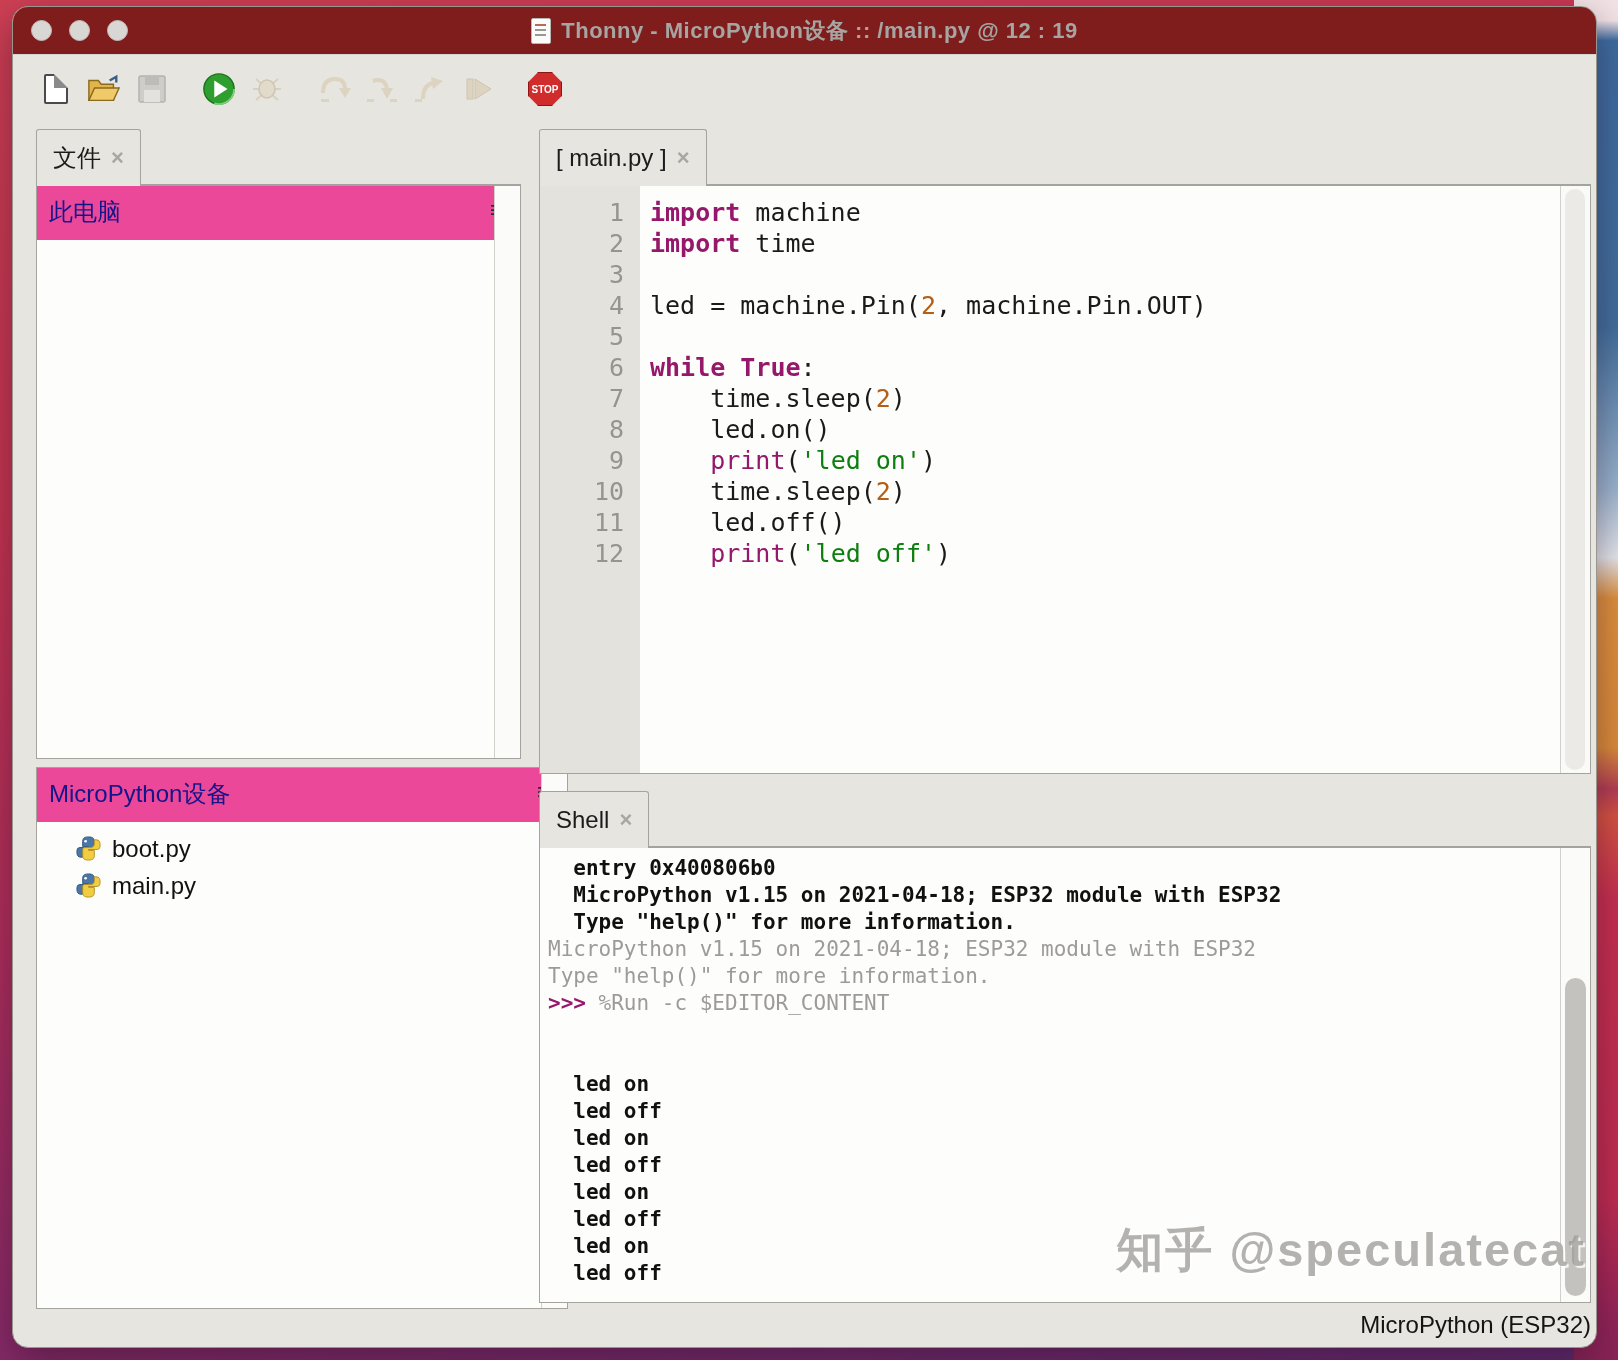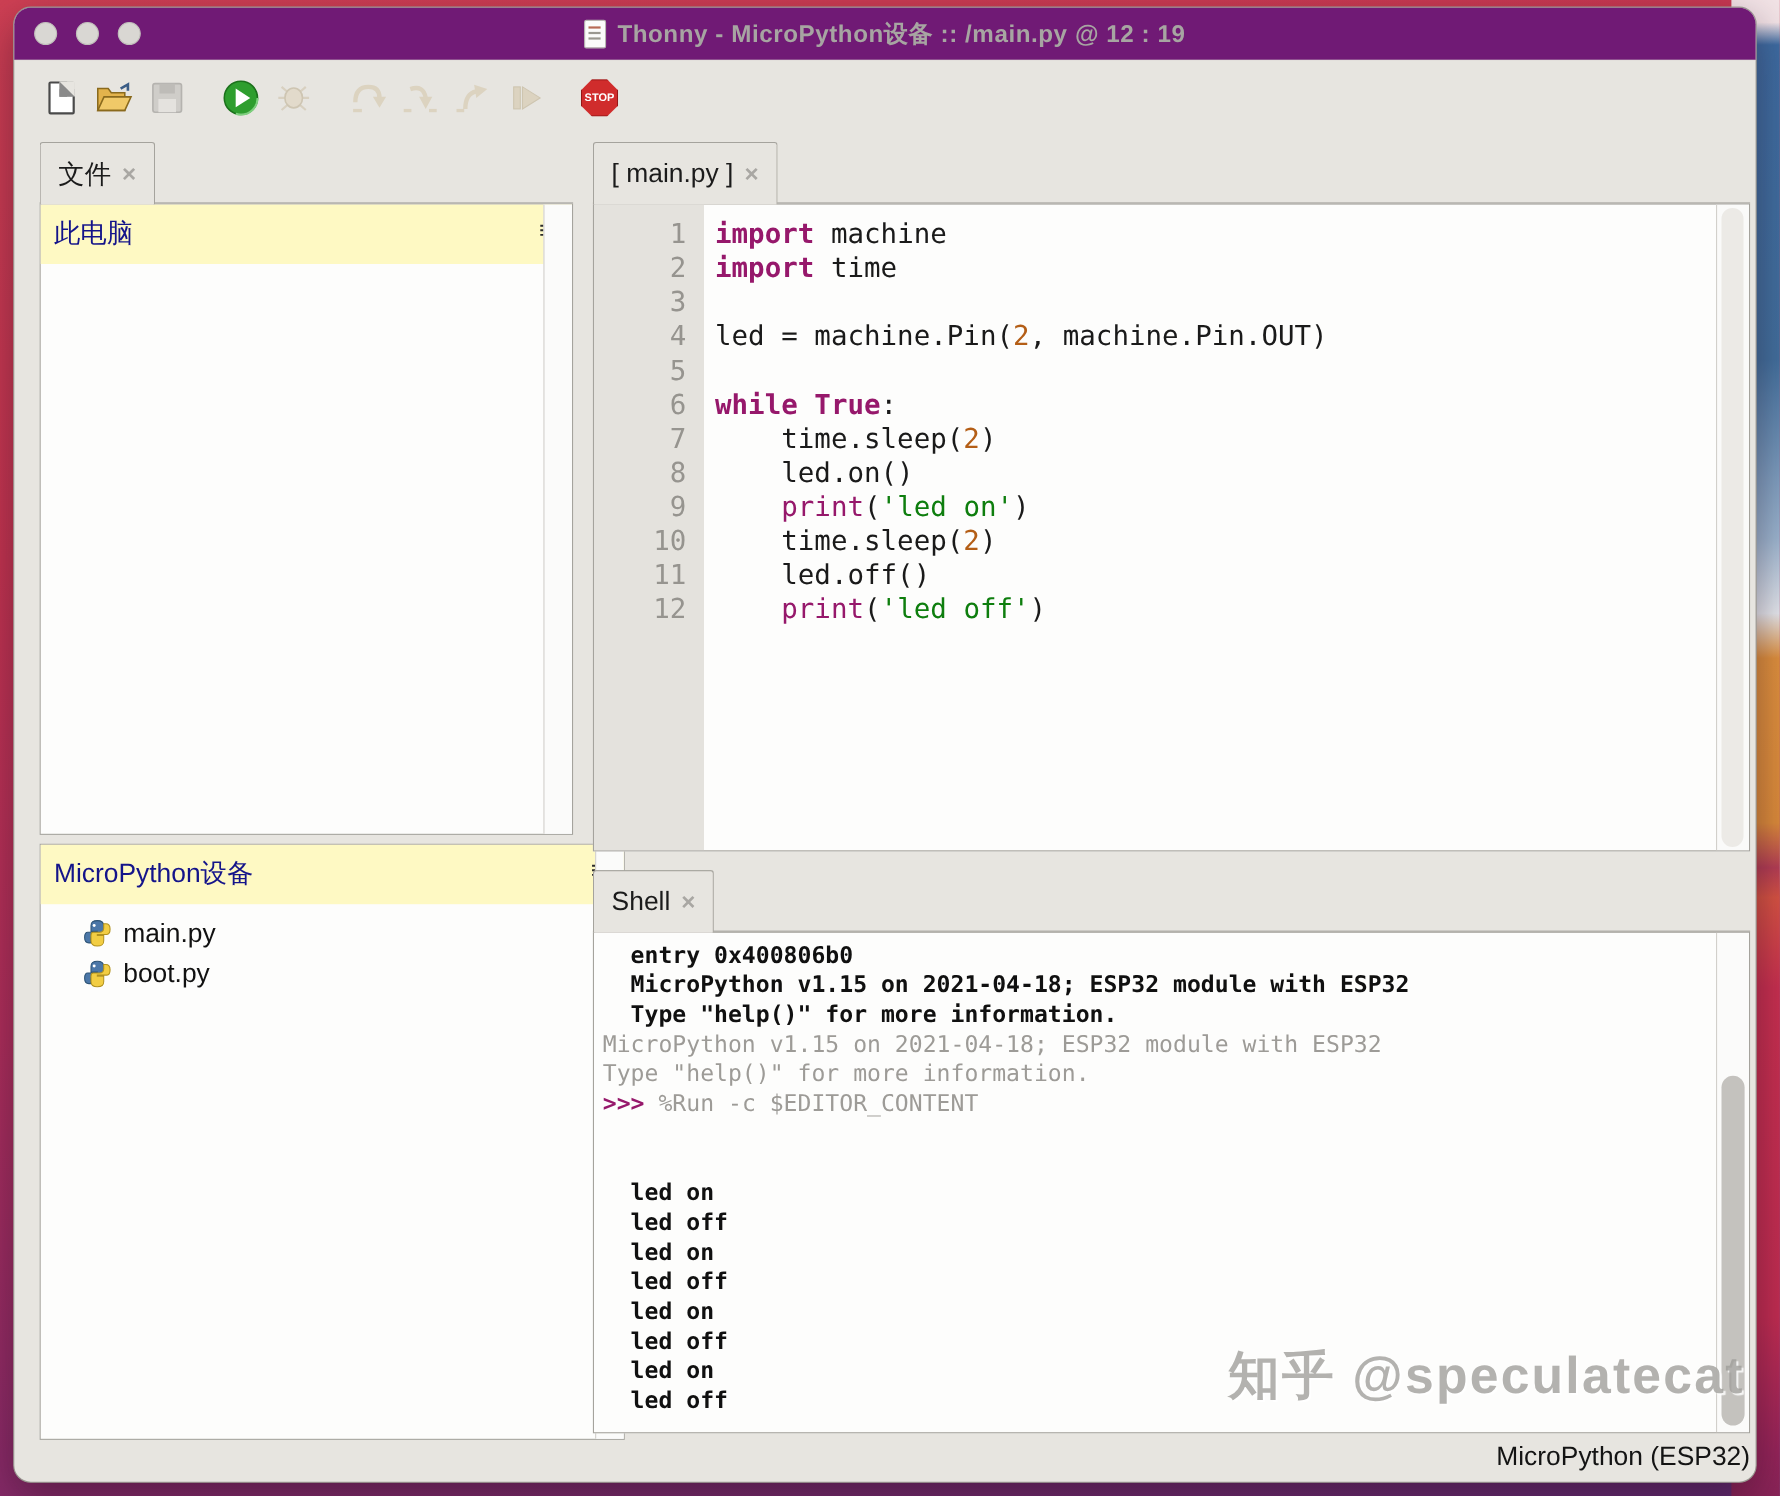--- a/index.html
+++ b/index.html
@@ -10,21 +10,21 @@
     background:linear-gradient(168deg,#cf4054 0%,#c63551 30%,#b02f5c 55%,#8a2b68 78%,#5f2a72 100%); }
   .bg-right { position:absolute; top:0; right:0; width:44px; height:100%;
     background:linear-gradient(to bottom,#f3e4e7 0%,#f3e4e7 1.5%,#3d6da3 3%,#41719f 24%,#9db8d2 36%,#e7ebf0 41%,#e0923e 44%,#dd8d3b 55%,#d4544672 58%,#d85443 60%,#c93050 66%,#c22d52 88%,#96255a 97%,#8a2458 100%); }
 
   
   .window { position:absolute; left:12px; top:6px; width:1585px; height:1342px;
     background:#E7E5E0; border:1px solid #98968f; border-radius:16px;
     box-shadow:0 14px 40px rgba(40,10,30,.45); }
 
   .titlebar { position:absolute; left:0; top:0; width:100%; height:48px;
-    background:#701a75; border-bottom:1px solid #D6D4CF; border-radius:15px 15px 0 0;
+    background:#7f1d1d; border-bottom:1px solid #D6D4CF; border-radius:15px 15px 0 0;
     display:flex; align-items:center; }
   .lights { position:absolute; left:18px; top:13px; display:flex; gap:17px; }
   .light { width:21px; height:21px; border-radius:50%; background:#D9D7D3; border:1px solid #C1BFBB; }
   .title-wrap { margin:0 auto; display:flex; align-items:center; gap:10px; color:#A7A5A2;
     font-size:22px; font-weight:700; letter-spacing:.5px; }
   .doc-icon { width:20px; height:26px; background:#fbfbfa; border:1px solid #b9b7b3; border-radius:2px; position:relative; }
   .doc-icon:before { content:""; position:absolute; left:3px; top:5px; width:11px; height:2px; background:#b76a55; box-shadow:0 5px 0 #9a9890,0 10px 0 #9a9890; }
 
   
   .toolbar { position:absolute; left:26px; top:56px; height:52px; display:flex; align-items:center; }
@@ -35,21 +35,21 @@
   .tab { position:absolute; height:57px; background:#E7E5E0; border:1px solid #A5A39D; border-bottom:none;
     border-radius:3px 3px 0 0; display:flex; align-items:center; padding:0 16px; gap:10px;
     font-size:24px; color:#1b1b1b; z-index:3; }
   .tab .x { color:#A9A7A3; font-size:22px; font-weight:700; }
   .tabline { position:absolute; height:1px; background:#A5A39D; z-index:2; }
   .pane { position:absolute; background:#FDFDFC; border:1px solid #A5A39D; }
 
   
   .files-pane   { left:23px; top:178px; width:485px; height:574px; }
   .device-pane  { left:23px; top:760px; width:532px; height:542px; }
-  .pane-header { background:#fef9c3; padding:10px 14px 12px 12px; position:relative; }
+  .pane-header { background:#ec4899; padding:10px 14px 12px 12px; position:relative; }
   .hdr-label { color:#14148A; font-size:24px; }
   .menu-btn { position:absolute; right:16px; top:12px; color:#2b2b2b; font-size:24px; font-weight:700; line-height:1; }
   .crumbs { color:#1B1BA2; font-size:24px; line-height:1.32; margin-top:2px; word-spacing:2px; }
   .crumbs a { color:#1B1BA2; text-decoration:none; }
   .vscroll { position:absolute; top:0; right:0; width:26px; height:100%;
     background:#FBFBFA; border-left:1px solid #D2D0CB; }
   .file-list { padding:8px 0 0 38px; }
   .file-row { display:flex; align-items:center; gap:10px; height:37px; font-size:24px; color:#111; }
 
   
@@ -226,29 +226,29 @@
       <div class="hdr-label">MicroPython设备</div>
       <div class="menu-btn">≡</div>
     </div>
     <div class="file-list">
         <div class="file-row">
   <svg class="py-ico" viewBox="0 0 28 28">
     <path d="M14 2 C8 2 8 5 8 7 L8 12 L14 12 L14 13 L5 13 C2 13 2 16 2 18 C2 21 3 23 6 23 L8 23 L8 19 C8 16 10 15 12 15 L18 15 C20 15 20 13 20 12 L20 7 C20 4 19 2 14 2 Z" fill="#4B77A8" stroke="#2f5577" stroke-width="1"></path>
     <path d="M14 26 C20 26 20 23 20 21 L20 16 L14 16 L14 15 L23 15 C26 15 26 12 26 10 C26 7 25 5 22 5 L20 5 L20 9 C20 12 18 13 16 13 L10 13 C8 13 8 15 8 16 L8 21 C8 24 9 26 14 26 Z" fill="#F2CD43" stroke="#b2921f" stroke-width="1"></path>
     <circle cx="11" cy="6.5" r="1.4" fill="#fff"></circle>
   </svg>
-<span>main.py</span>
+<span>boot.py</span>
         </div>
         <div class="file-row">
   <svg class="py-ico" viewBox="0 0 28 28">
     <path d="M14 2 C8 2 8 5 8 7 L8 12 L14 12 L14 13 L5 13 C2 13 2 16 2 18 C2 21 3 23 6 23 L8 23 L8 19 C8 16 10 15 12 15 L18 15 C20 15 20 13 20 12 L20 7 C20 4 19 2 14 2 Z" fill="#4B77A8" stroke="#2f5577" stroke-width="1"></path>
     <path d="M14 26 C20 26 20 23 20 21 L20 16 L14 16 L14 15 L23 15 C26 15 26 12 26 10 C26 7 25 5 22 5 L20 5 L20 9 C20 12 18 13 16 13 L10 13 C8 13 8 15 8 16 L8 21 C8 24 9 26 14 26 Z" fill="#F2CD43" stroke="#b2921f" stroke-width="1"></path>
     <circle cx="11" cy="6.5" r="1.4" fill="#fff"></circle>
   </svg>
-<span>boot.py</span>
+<span>main.py</span>
         </div>
       </div>
     <div class="vscroll"></div>
   </div>
 
   <div class="pane editor-pane">
     <div class="gutter">
         <div>1</div>
         <div>2</div>
         <div>3</div>

